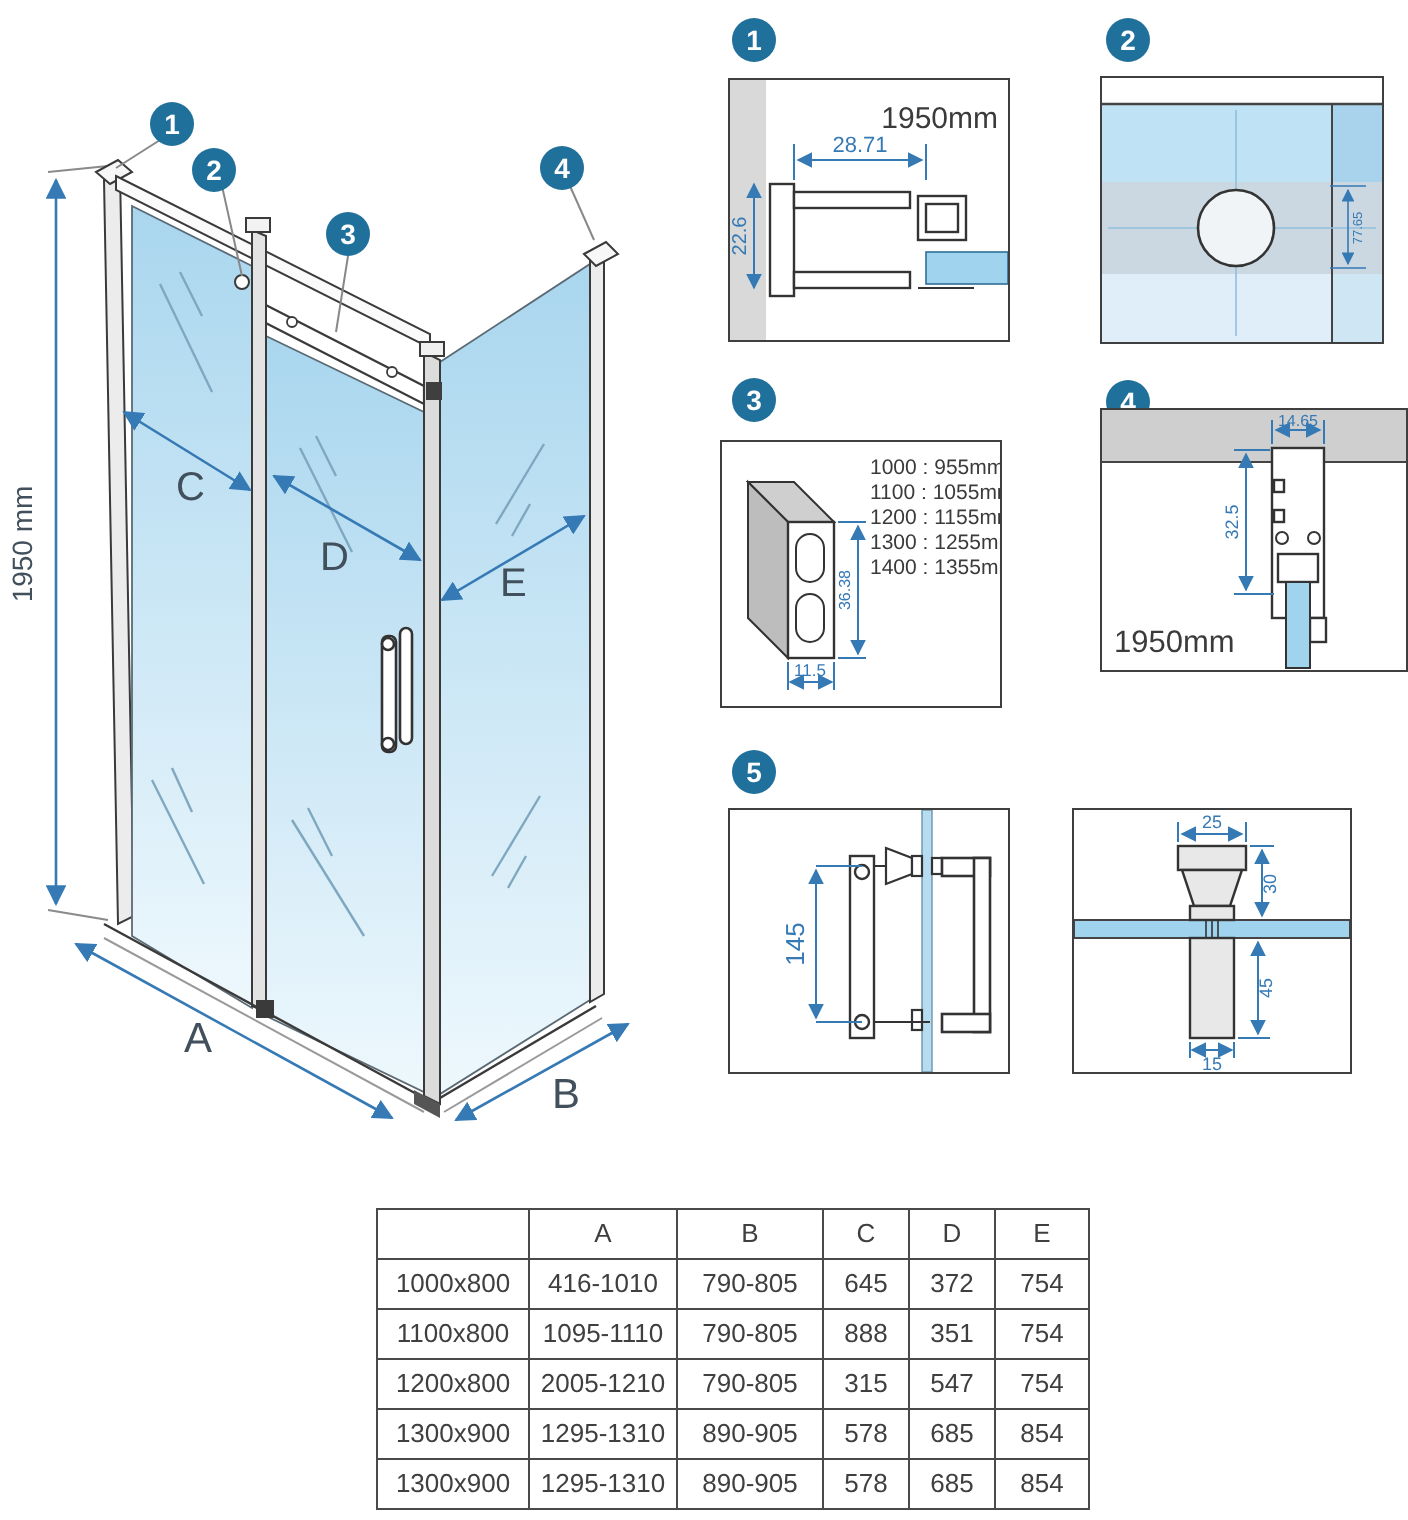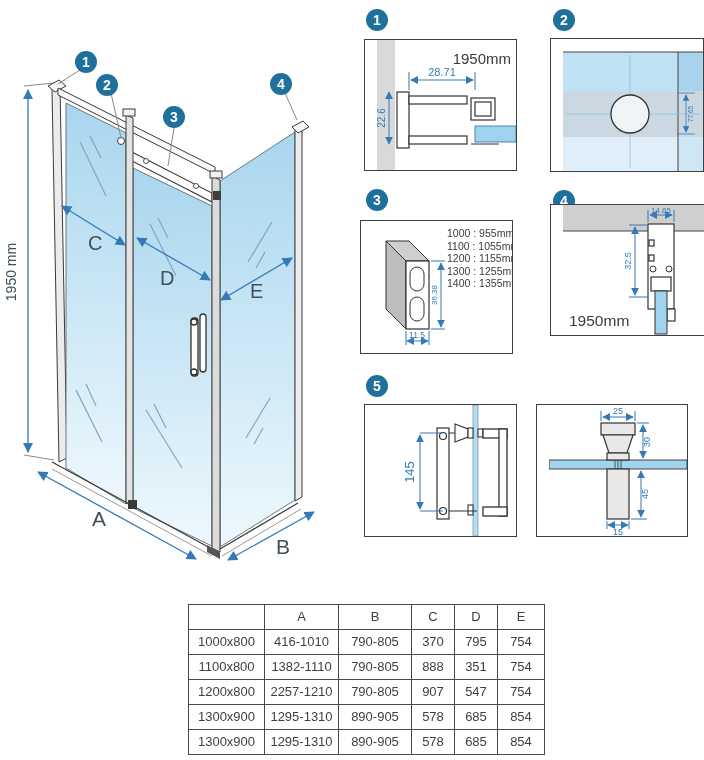--- a/index.html
+++ b/index.html
@@ -1,19 +1,19 @@
 <!DOCTYPE html>
 <html><head>
 <meta charset="utf-8">
 <style>
   html,body{margin:0;padding:0;background:#ffffff;}
   #stage{position:relative;width:704px;height:760px;background:#ffffff;overflow:hidden;
          font-family:"Liberation Sans",sans-serif;}
   .abs{position:absolute;}
-  .detail-box{position:absolute;border:1px solid #3f3f3f;background:#ffffff;padding-left:12px;}
+  .detail-box{position:absolute;border:1px solid #3f3f3f;background:#ffffff;}
   .badge{position:absolute;width:22px;height:22px;border-radius:50%;background:#20709c;
          color:#ffffff;font-size:14px;font-weight:bold;line-height:22px;text-align:center;}
   svg{display:block;}
   svg text{font-family:"Liberation Sans",sans-serif;}
   .dimtxt{fill:#3579b5;}
   .darktxt{fill:#3b3b3b;}
   .lbltxt{fill:#41505c;}
   
   #spec-table{position:absolute;left:188px;top:604px;width:356px;
       display:grid;grid-template-columns:76px 74px 73px 43px 43px 47px;
@@ -328,35 +328,35 @@
     <div class="cell"></div>
     <div class="cell">A</div>
     <div class="cell">B</div>
     <div class="cell">C</div>
     <div class="cell">D</div>
     <div class="cell">E</div>
 
     <div class="cell">1000x800</div>
     <div class="cell">416-1010</div>
     <div class="cell">790-805</div>
-    <div class="cell">370</div>
-    <div class="cell">795</div>
+    <div class="cell">645</div>
+    <div class="cell">372</div>
     <div class="cell">754</div>
 
     <div class="cell">1100x800</div>
-    <div class="cell">1382-1110</div>
+    <div class="cell">1095-1110</div>
     <div class="cell">790-805</div>
     <div class="cell">888</div>
     <div class="cell">351</div>
     <div class="cell">754</div>
 
     <div class="cell">1200x800</div>
-    <div class="cell">2257-1210</div>
+    <div class="cell">2005-1210</div>
     <div class="cell">790-805</div>
-    <div class="cell">907</div>
+    <div class="cell">315</div>
     <div class="cell">547</div>
     <div class="cell">754</div>
 
     <div class="cell">1300x900</div>
     <div class="cell">1295-1310</div>
     <div class="cell">890-905</div>
     <div class="cell">578</div>
     <div class="cell">685</div>
     <div class="cell">854</div>
 

